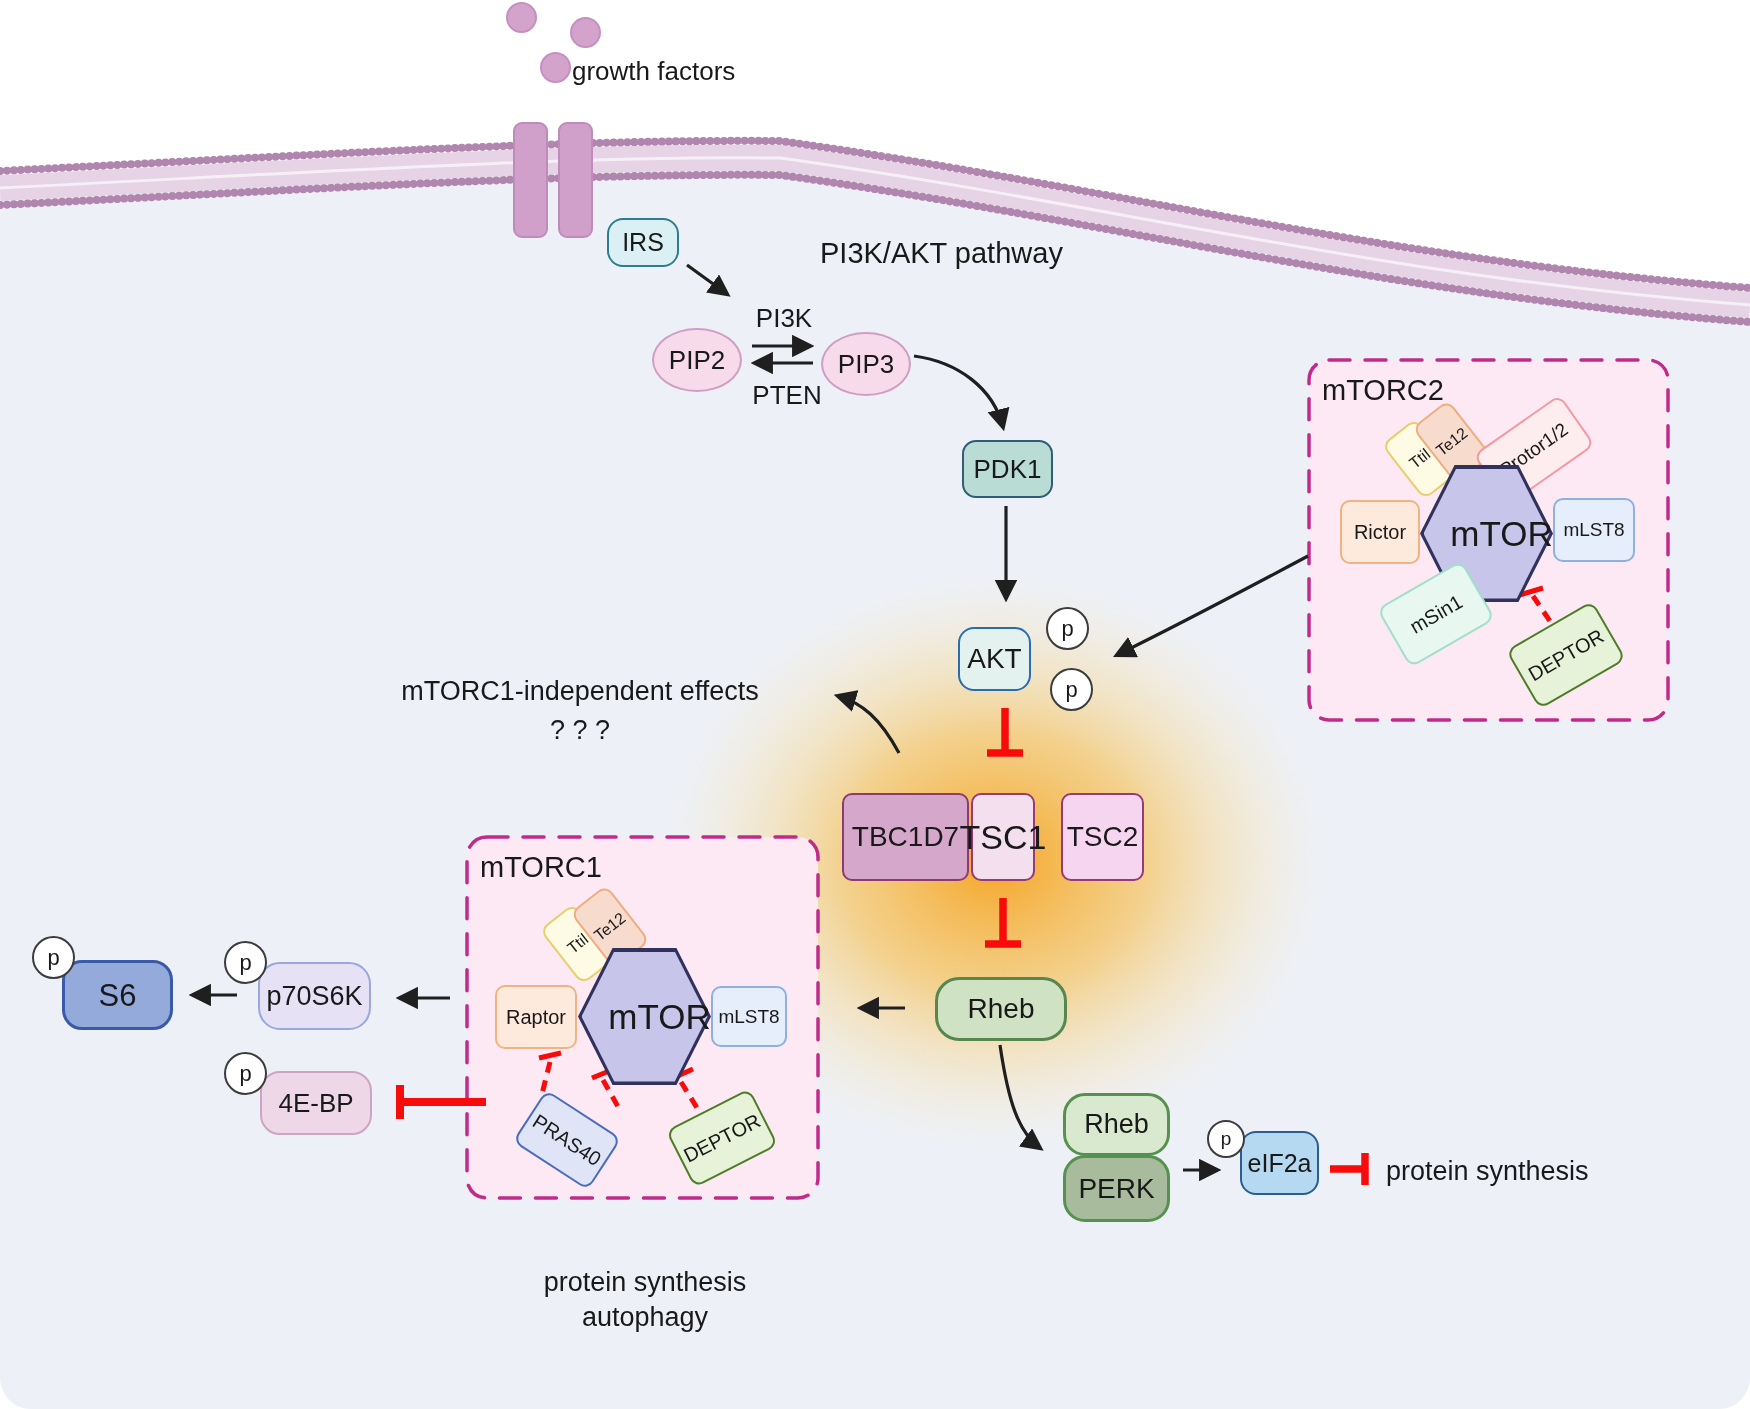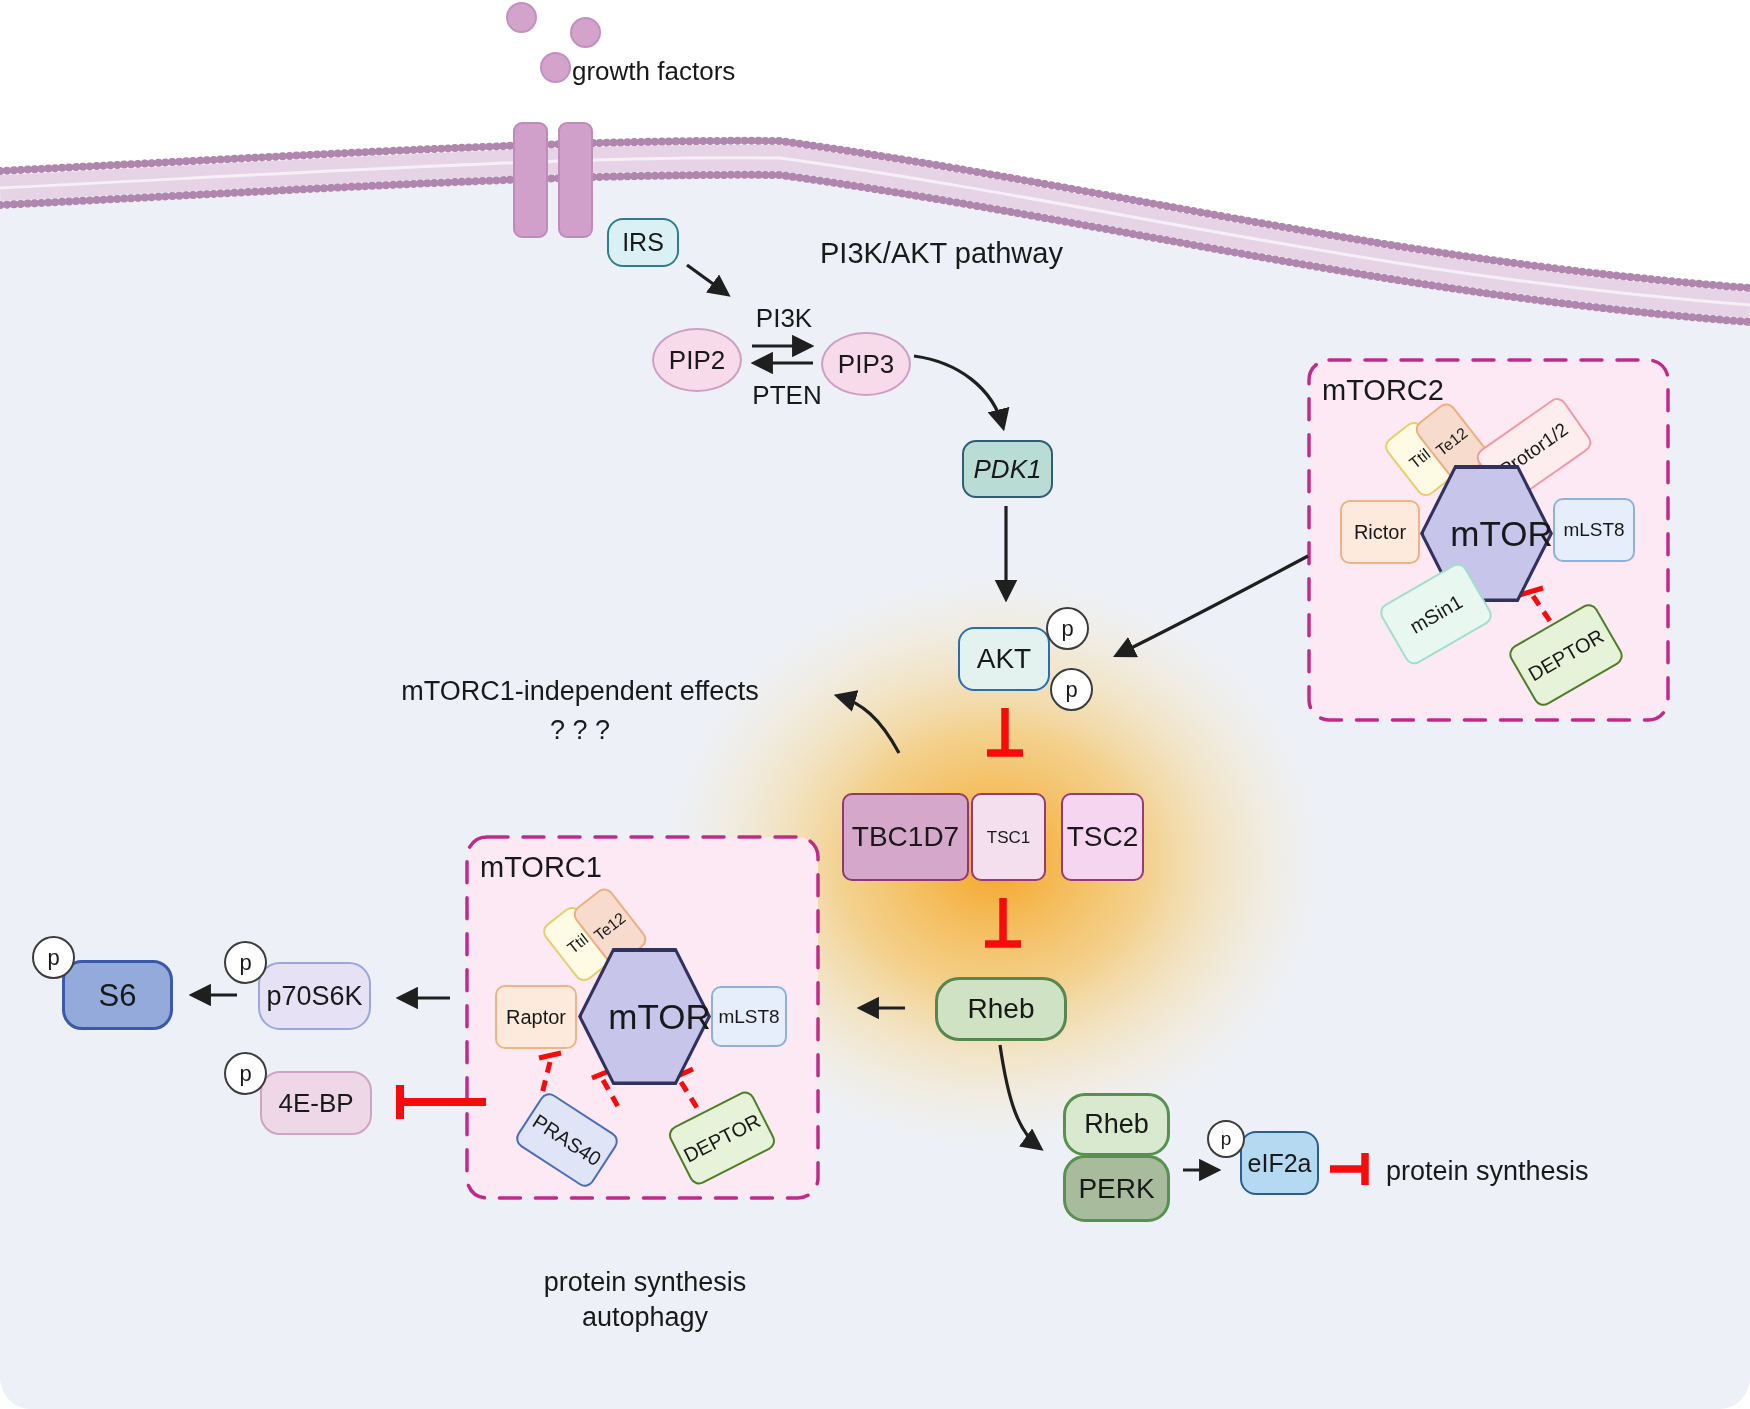--- a/index.html
+++ b/index.html
@@ -108,41 +108,41 @@
   <div class="lbl ctr" style="left:734px;top:304px;width:100px;font-size:26px;">PI3K</div>
   <div class="lbl ctr" style="left:717px;top:381px;width:140px;font-size:26px;">PTEN</div>
 
   <div class="box" style="left:652px;top:328px;width:90px;height:64px;background:#f7dbeb;border:2.5px solid #cf9ec5;border-radius:50%;font-size:26px;">
       <span>PIP2</span>
     </div>
   <div class="box" style="left:821px;top:332px;width:90px;height:64px;background:#f7dbeb;border:2.5px solid #cf9ec5;border-radius:50%;font-size:26px;">
       <span>PIP3</span>
     </div>
 
-  <div class="box" style="left:962px;top:440px;width:91px;height:58px;background:#b9dcd4;border:2.5px solid #2f5d78;border-radius:14px;font-size:26px;font-style:italic;">
+  <div class="box" style="left:962px;top:440px;width:91px;height:58px;background:#b9dcd4;border:2.5px solid #2f5d78;border-radius:14px;font-size:26px;">
       <span>PDK1</span>
     </div>
 
-  <div class="box" style="left:958px;top:627px;width:92px;height:64px;background:#e3f2ef;border:2.5px solid #2a6cb0;border-radius:16px;font-size:28px;">
+  <div class="box" style="left:958px;top:627px;width:73px;height:64px;background:#e3f2ef;border:2.5px solid #2a6cb0;border-radius:16px;font-size:28px;">
       <span>AKT</span>
     </div>
   <div class="pc" style="left:1046px;top:607px;width:43px;height:43px;">
       <span>p</span>
     </div>
   <div class="pc" style="left:1050px;top:668px;width:43px;height:43px;">
       <span>p</span>
     </div>
 
   <div class="lbl ctr" style="left:360px;top:676px;width:440px;font-size:27px;">mTORC1-independent effects</div>
   <div class="lbl ctr" style="left:360px;top:715px;width:440px;font-size:27px;">? ? ?</div>
 
   <div class="box" style="left:842px;top:793px;width:127px;height:88px;background:#d5a8cb;border:2.5px solid #8e3a72;border-radius:10px;font-size:28px;">
       <span>TBC1D7</span>
     </div>
-  <div class="box" style="left:971px;top:793px;width:75px;height:88px;background:#f3dfee;border:2.5px solid #963a78;border-radius:10px;font-size:17px;">
+  <div class="box" style="left:971px;top:793px;width:64px;height:88px;background:#f3dfee;border:2.5px solid #963a78;border-radius:10px;font-size:34px;">
       <span>TSC1</span>
     </div>
   <div class="box" style="left:1061px;top:793px;width:83px;height:88px;background:#f5d5f0;border:2.5px solid #963a78;border-radius:10px;font-size:28px;">
       <span>TSC2</span>
     </div>
 
   <div class="box" style="left:935px;top:977px;width:132px;height:64px;background:#cfe2c4;border:3px solid #57864f;border-radius:24px;font-size:28px;">
       <span>Rheb</span>
     </div>
 

